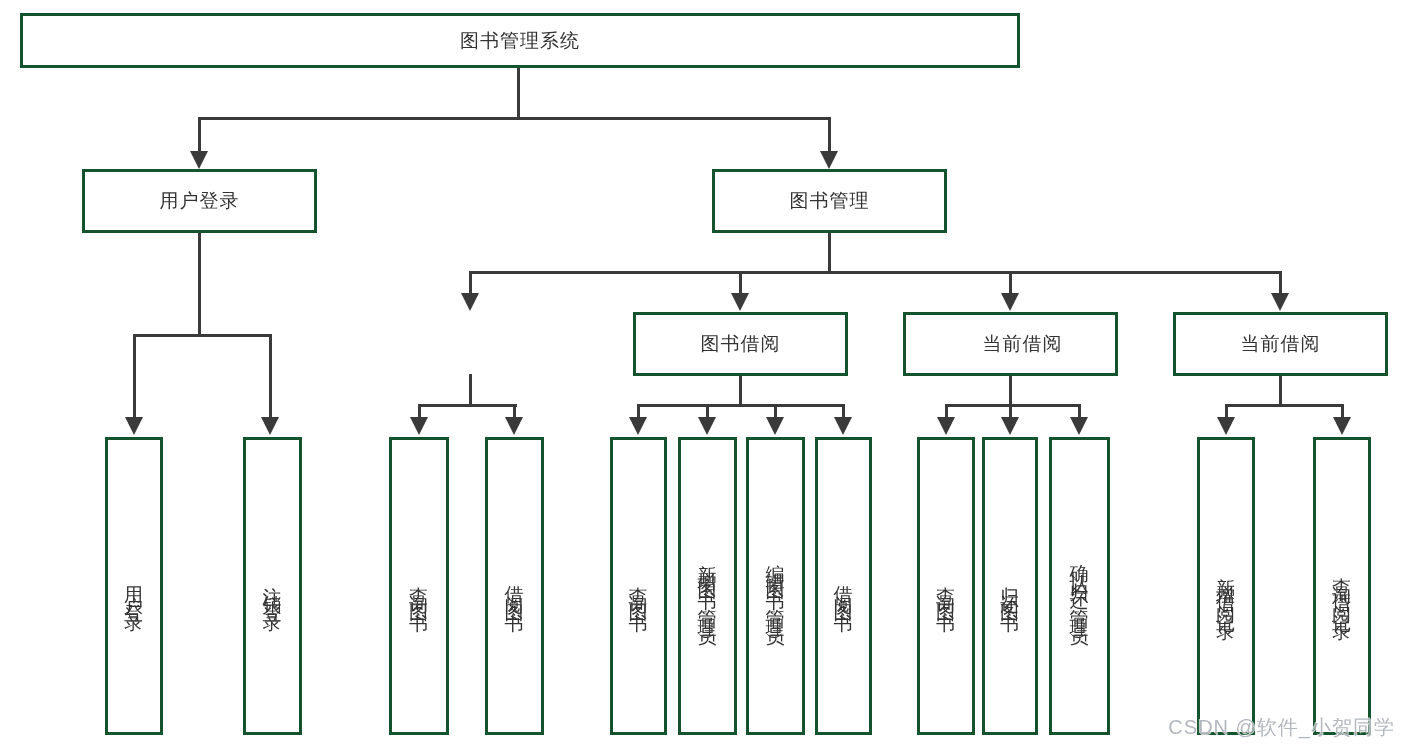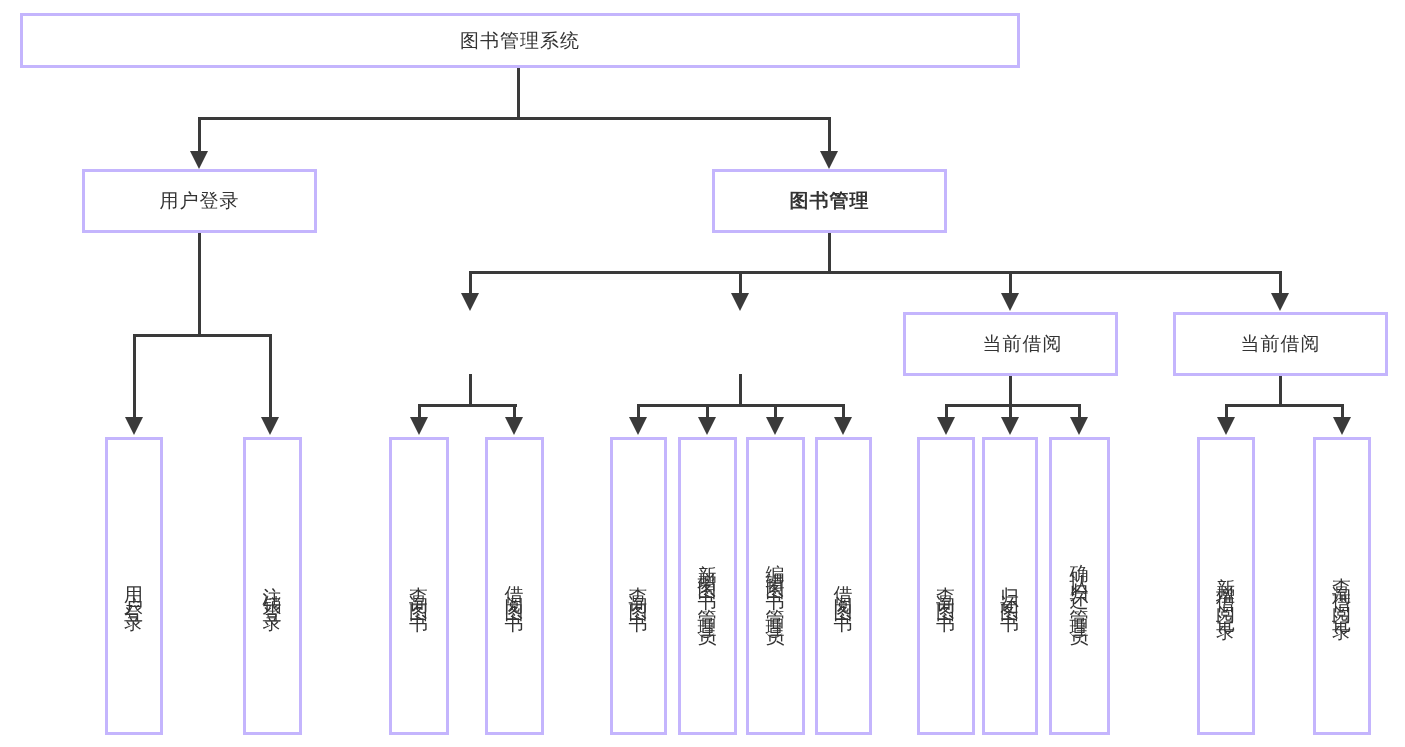--- a/index.html
+++ b/index.html
@@ -11,21 +11,21 @@
     position: relative;
     width: 1405px;
     height: 747px;
     background: #ffffff;
     font-family: "Liberation Sans", "DejaVu Sans", sans-serif;
     overflow: hidden;
   }
   .box {
     position: absolute;
     background: #ffffff;
-    border: 3px solid #c4b5fd;
+    border: 3px solid #14532d;
     box-sizing: border-box;
     display: flex;
     align-items: center;
     justify-content: center;
     font-size: 19px;
     color: #333333;
     letter-spacing: 1px;
     text-align: center;
     z-index: 2;
   }
@@ -68,23 +68,24 @@
 </style>
 </head>
 <body>
 
 <div id="canvas">
 
   <div class="box" style="left:20px; top:13px; width:1000px; height:55px;">图书管理系统</div>
 
   <div class="box" style="left:82px; top:169px; width:235px; height:64px;">用户登录</div>
 
-  <div class="box" style="left:712px; top:169px; width:235px; height:64px;font-weight:bold;">图书管理</div>
+  <div class="box" style="left:712px; top:169px; width:235px; height:64px;">图书管理</div>
 
 
+  <div class="box" style="left:633px; top:312px; width:215px; height:64px;">图书借阅</div>
 
   <div class="box" style="left:903px; top:312px; width:215px; height:64px;padding-left:24px;">当前借阅</div>
 
   <div class="box" style="left:1173px; top:312px; width:215px; height:64px;">当前借阅</div>
 
   <div class="box vbox" style="left:105px; top:437px; width:58px; height:298px;">用户登录</div>
 
   <div class="box vbox" style="left:243px; top:437px; width:59px; height:298px;">注销登录</div>
 
   <div class="box vbox" style="left:389px; top:437px; width:60px; height:298px;">查询图书</div>
@@ -161,14 +162,15 @@
   <div class="vline" style="left:1078px; top:404px; height:16px;"></div>
   <div class="arrow-down" style="left:1070px; top:417px;"></div>
 
   <div class="vline" style="left:1279px; top:374px; height:33px;"></div>
   <div class="hline" style="left:1225px; top:404px; width:119px;"></div>
   <div class="vline" style="left:1225px; top:404px; height:16px;"></div>
   <div class="arrow-down" style="left:1217px; top:417px;"></div>
   <div class="vline" style="left:1341px; top:404px; height:16px;"></div>
   <div class="arrow-down" style="left:1333px; top:417px;"></div>
 
+  <div class="watermark">CSDN @软件_小贺同学</div>
 
 </div>
 
 </body></html>

